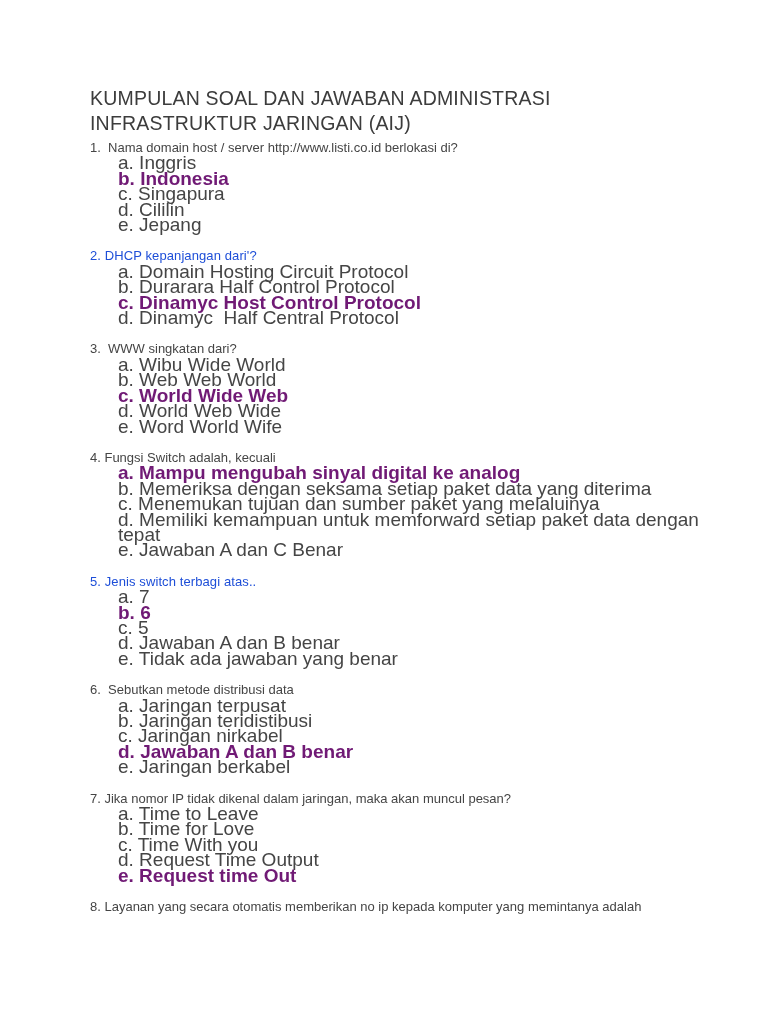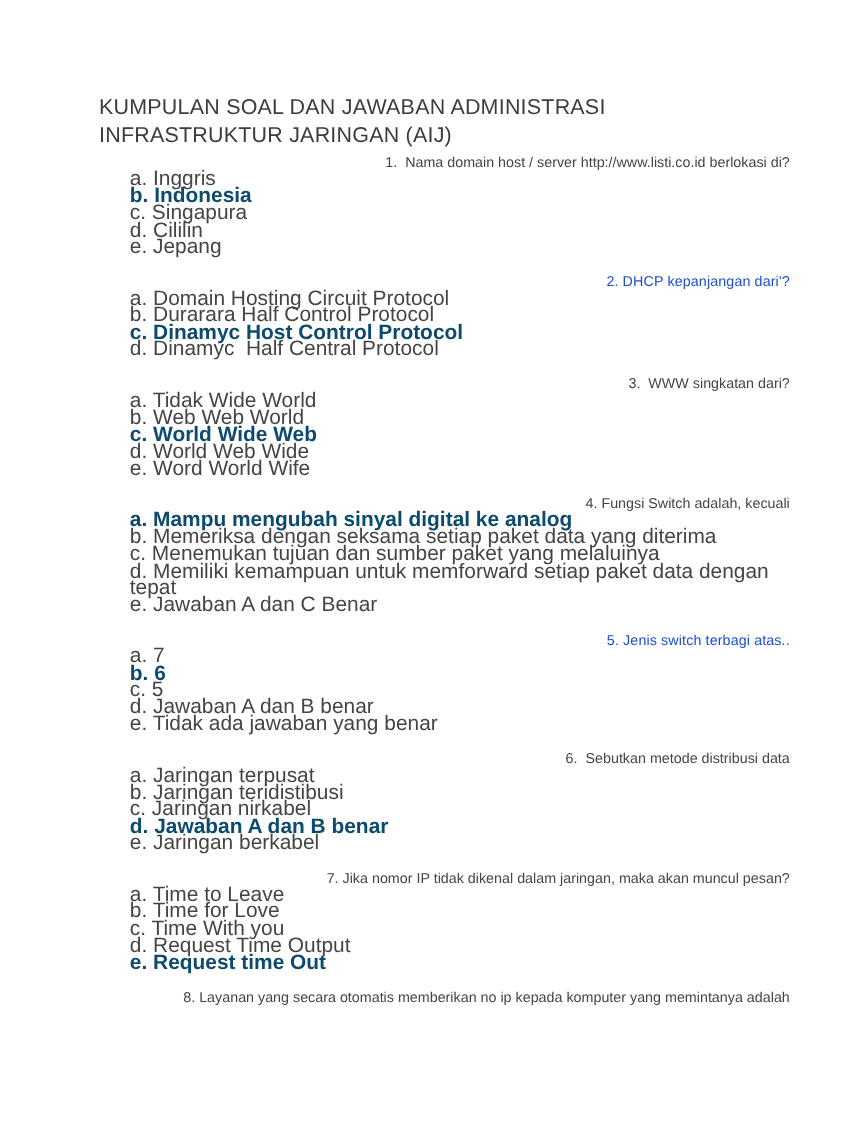--- a/index.html
+++ b/index.html
@@ -31,36 +31,35 @@
     letter-spacing: 0.2px;
   }
   .question-block {
     margin-bottom: 16px;
   }
   .q-line {
     font-size: 13px;
     line-height: 15.4px;
     white-space: pre-wrap;
     color: #454545;
-    text-align: right;
   }
   .q-line.light {
     color: #1d4ed8;
     letter-spacing: 0.1px;
   }
   .opt-line {
     font-size: 19px;
     line-height: 15.4px;
     padding-left: 28px;
     white-space: pre-wrap;
     color: #454545;
   }
   .opt-line.bold {
     font-weight: 700;
-    color: #0c4a6e;
+    color: #701a75;
   }
 </style>
 </head>
 <body>
 
 <div class="page">
   <h1 class="title"><span>KUMPULAN SOAL DAN JAWABAN ADMINISTRASI</span><br><span>INFRASTRUKTUR JARINGAN (AIJ)</span></h1>
 
   <div id="questions">
       <div class="question-block">
@@ -73,21 +72,21 @@
       </div>
       <div class="question-block">
         <div class="q-line light">2. DHCP kepanjangan dari'?</div>
         <div class="opt-line">a. Domain Hosting Circuit Protocol</div>
         <div class="opt-line">b. Durarara Half Control Protocol</div>
         <div class="opt-line bold">c. Dinamyc Host Control Protocol</div>
         <div class="opt-line">d. Dinamyc  Half Central Protocol</div>
       </div>
       <div class="question-block">
         <div class="q-line">3.  WWW singkatan dari?</div>
-        <div class="opt-line">a. Tidak Wide World</div>
+        <div class="opt-line">a. Wibu Wide World</div>
         <div class="opt-line">b. Web Web World</div>
         <div class="opt-line bold">c. World Wide Web</div>
         <div class="opt-line">d. World Web Wide</div>
         <div class="opt-line">e. Word World Wife</div>
       </div>
       <div class="question-block">
         <div class="q-line">4. Fungsi Switch adalah, kecuali</div>
         <div class="opt-line bold">a. Mampu mengubah sinyal digital ke analog</div>
         <div class="opt-line">b. Memeriksa dengan seksama setiap paket data yang diterima</div>
         <div class="opt-line">c. Menemukan tujuan dan sumber paket yang melaluinya</div>

